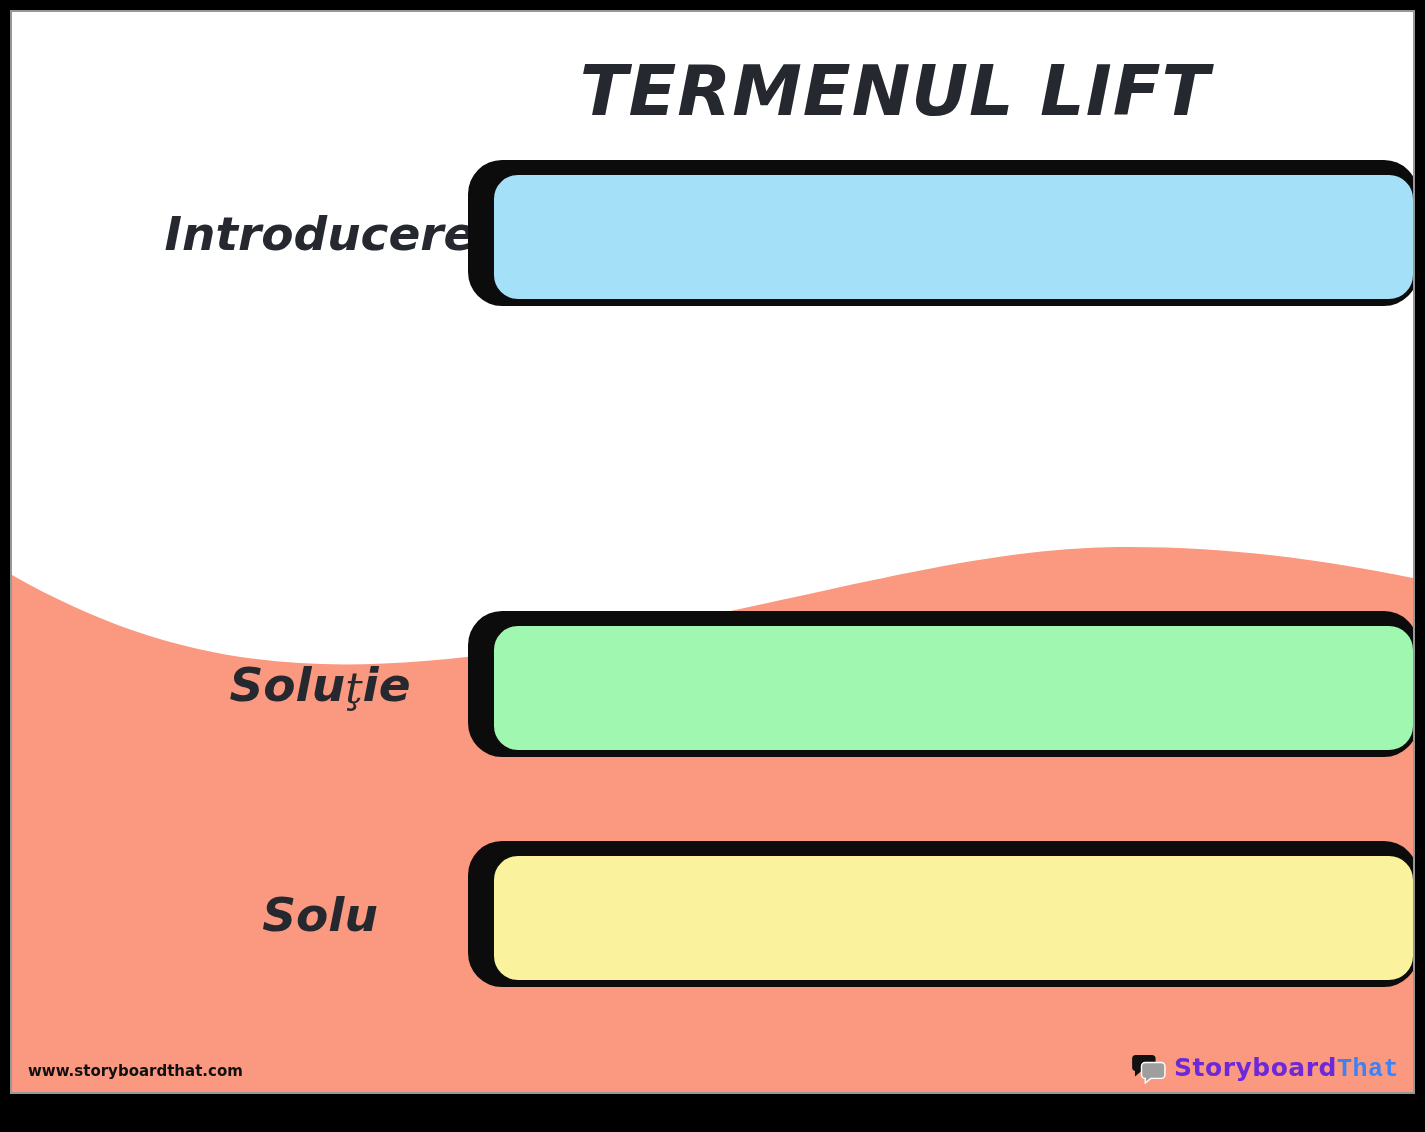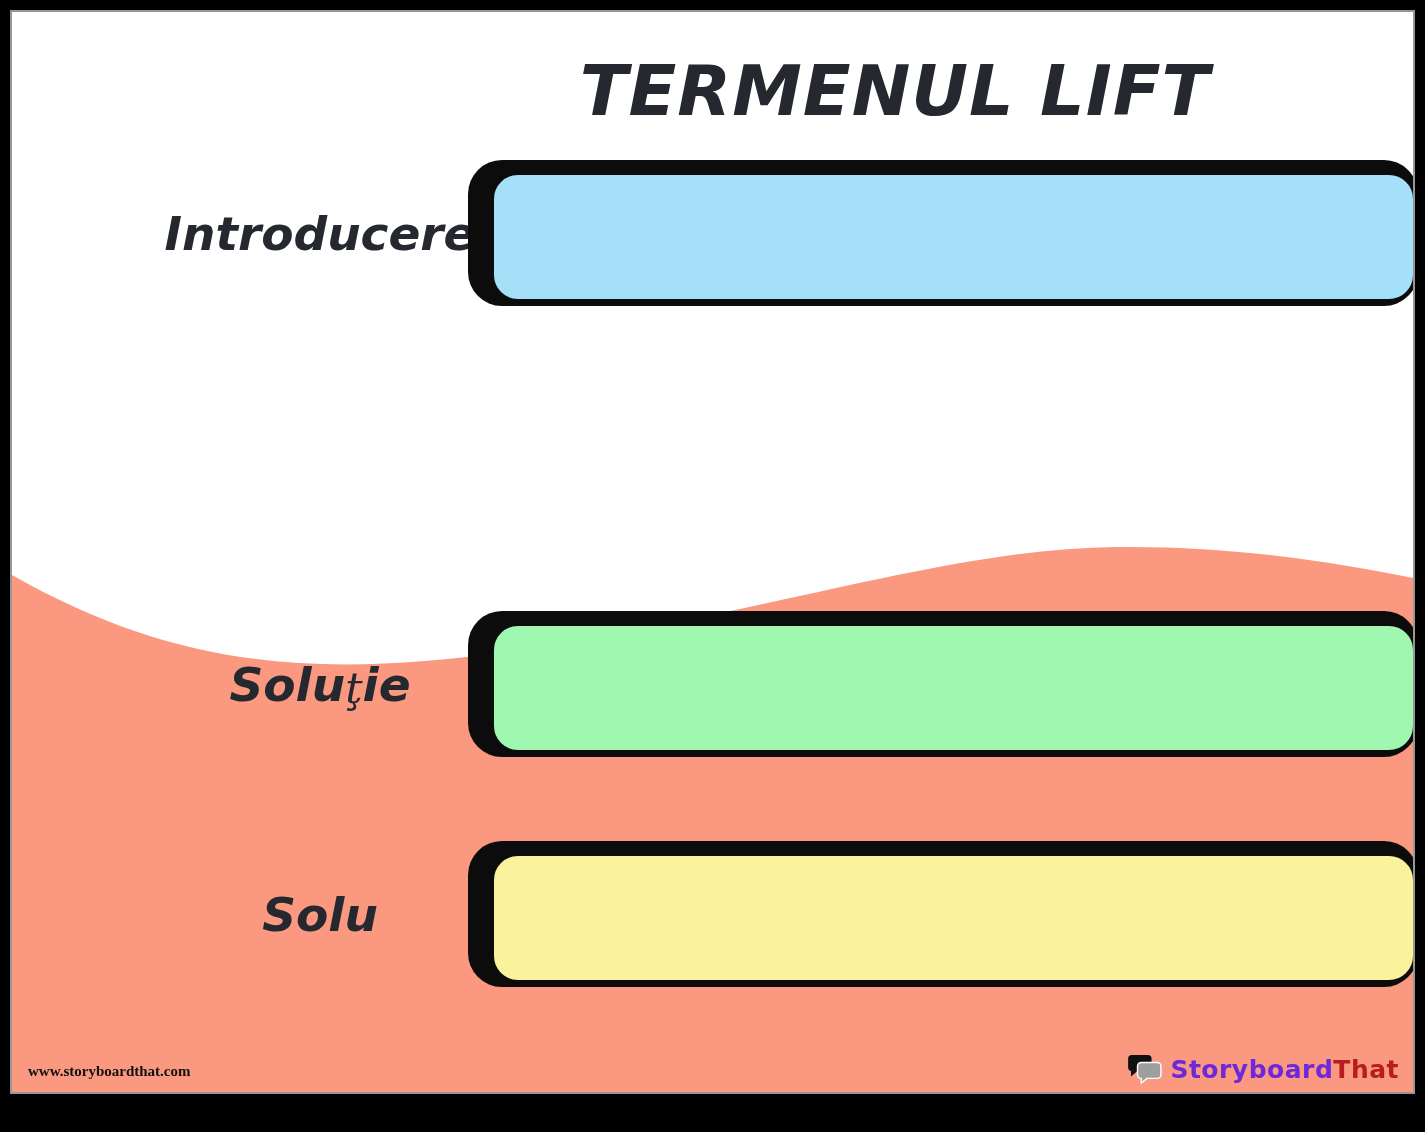--- a/index.html
+++ b/index.html
@@ -15,25 +15,25 @@
   .row-label{position:absolute;left:60px;top:0;width:400px;height:146px;
              display:flex;align-items:center;justify-content:center;
              font-size:47px;font-weight:bold;font-style:italic;color:#25282E;white-space:nowrap;}
   .special-char{font-family:"DejaVu Serif","Liberation Serif",serif;font-weight:500;
                 font-size:0.92em;position:relative;top:4px;}
   .answer-box{position:absolute;left:408px;top:0;width:950px;height:146px;
               background:#0c0c0c;border-radius:34px;}
   .box-fill{position:absolute;left:22px;top:11px;right:1px;bottom:3px;
             border:4px solid #0c0c0c;border-radius:28px;}
   .footer-url{position:absolute;left:16px;bottom:12px;font-size:15px;font-weight:bold;
-              color:#101010;letter-spacing:0px;font-family:Liberation Serif, serif;}
+              color:#101010;letter-spacing:0px;}
   .brand{position:absolute;right:14px;bottom:8px;display:flex;align-items:center;gap:8px;}
   .brand-text{font-size:25px;font-weight:600;letter-spacing:0.5px;}
   .brand-primary{color:#6d28d9;}
-  .brand-secondary{color:#b91c1c;}
+  .brand-secondary{color:#3b82f6;font-family:Liberation Mono, monospace;}
 </style>
 </head>
 <body>
 
 <div class="stage">
   <div class="content">
 
     <svg class="wave-svg" viewBox="0 0 1401 1080" preserveAspectRatio="none">
       <path d="M0,563 C180,665 330,668 560,630 C800,588 950,537 1105,535 C1230,534 1330,552 1401,566 L1401,1080 L0,1080 Z" style="fill: rgb(250, 152, 128);"></path>
     </svg>

